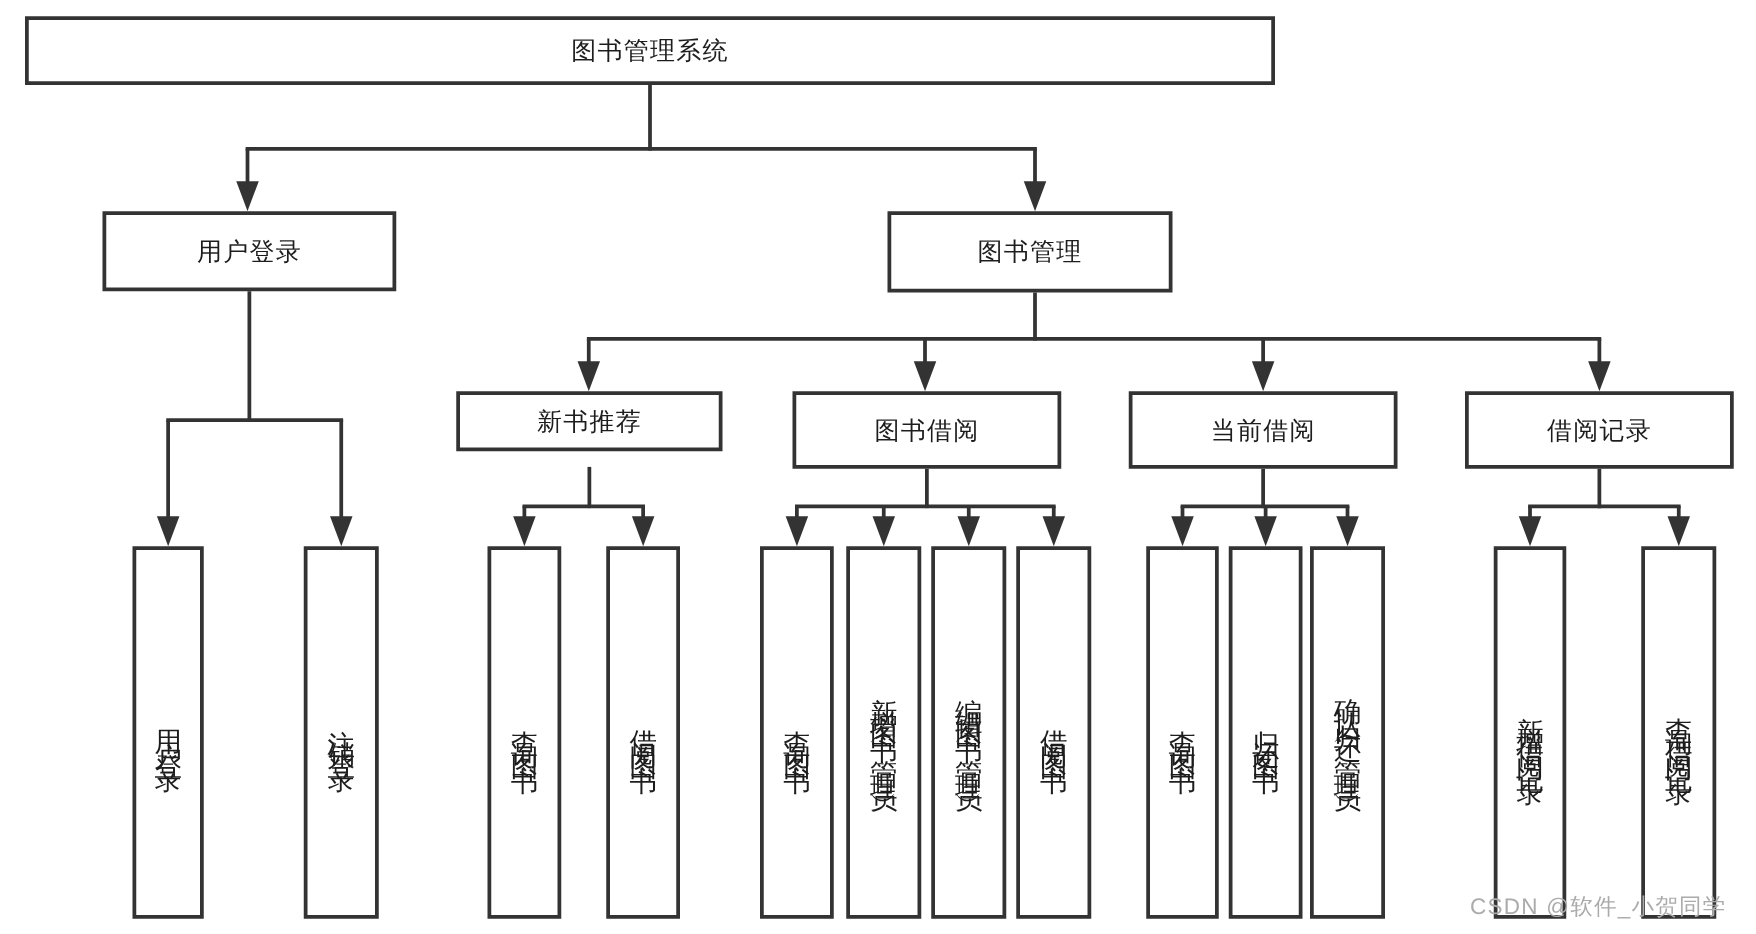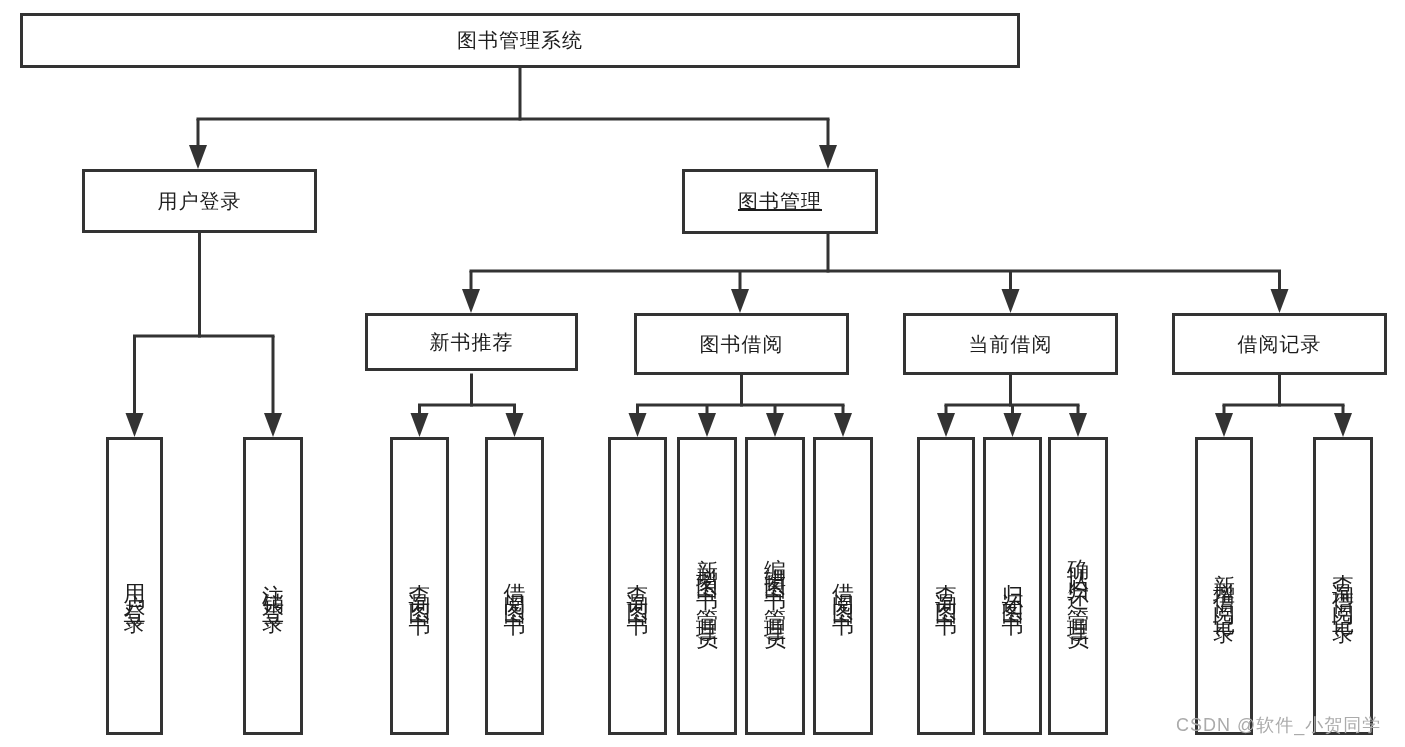--- a/index.html
+++ b/index.html
@@ -99,25 +99,25 @@
       <polygon points="1334,413 1352,413 1343,437" fill="#333333"></polygon>
     </svg>
 
   <div class="box hbox" style="left:20px;top:13px;width:1000px;height:55px;">
     <span>图书管理系统</span>
   </div>
 
   <div class="box hbox" style="left:82px;top:169px;width:235px;height:64px;">
     <span>用户登录</span>
   </div>
-  <div class="box hbox" style="left:682px;top:169px;width:196px;height:65px;text-decoration:underline;">
+  <div class="box hbox" style="left:710px;top:169px;width:228px;height:65px;">
     <span>图书管理</span>
   </div>
 
-  <div class="box hbox" style="left:365px;top:313px;width:213px;height:58px;">
+  <div class="box hbox" style="left:365px;top:313px;width:213px;height:48px;">
     <span>新书推荐</span>
   </div>
   <div class="box hbox" style="left:903px;top:313px;width:215px;height:62px;">
     <span>当前借阅</span>
   </div>
   <div class="box hbox" style="left:634px;top:313px;width:215px;height:62px;">
     <span>图书借阅</span>
   </div>
   <div class="box hbox" style="left:1172px;top:313px;width:215px;height:62px;text-align:right;">
     <span>借阅记录</span>

